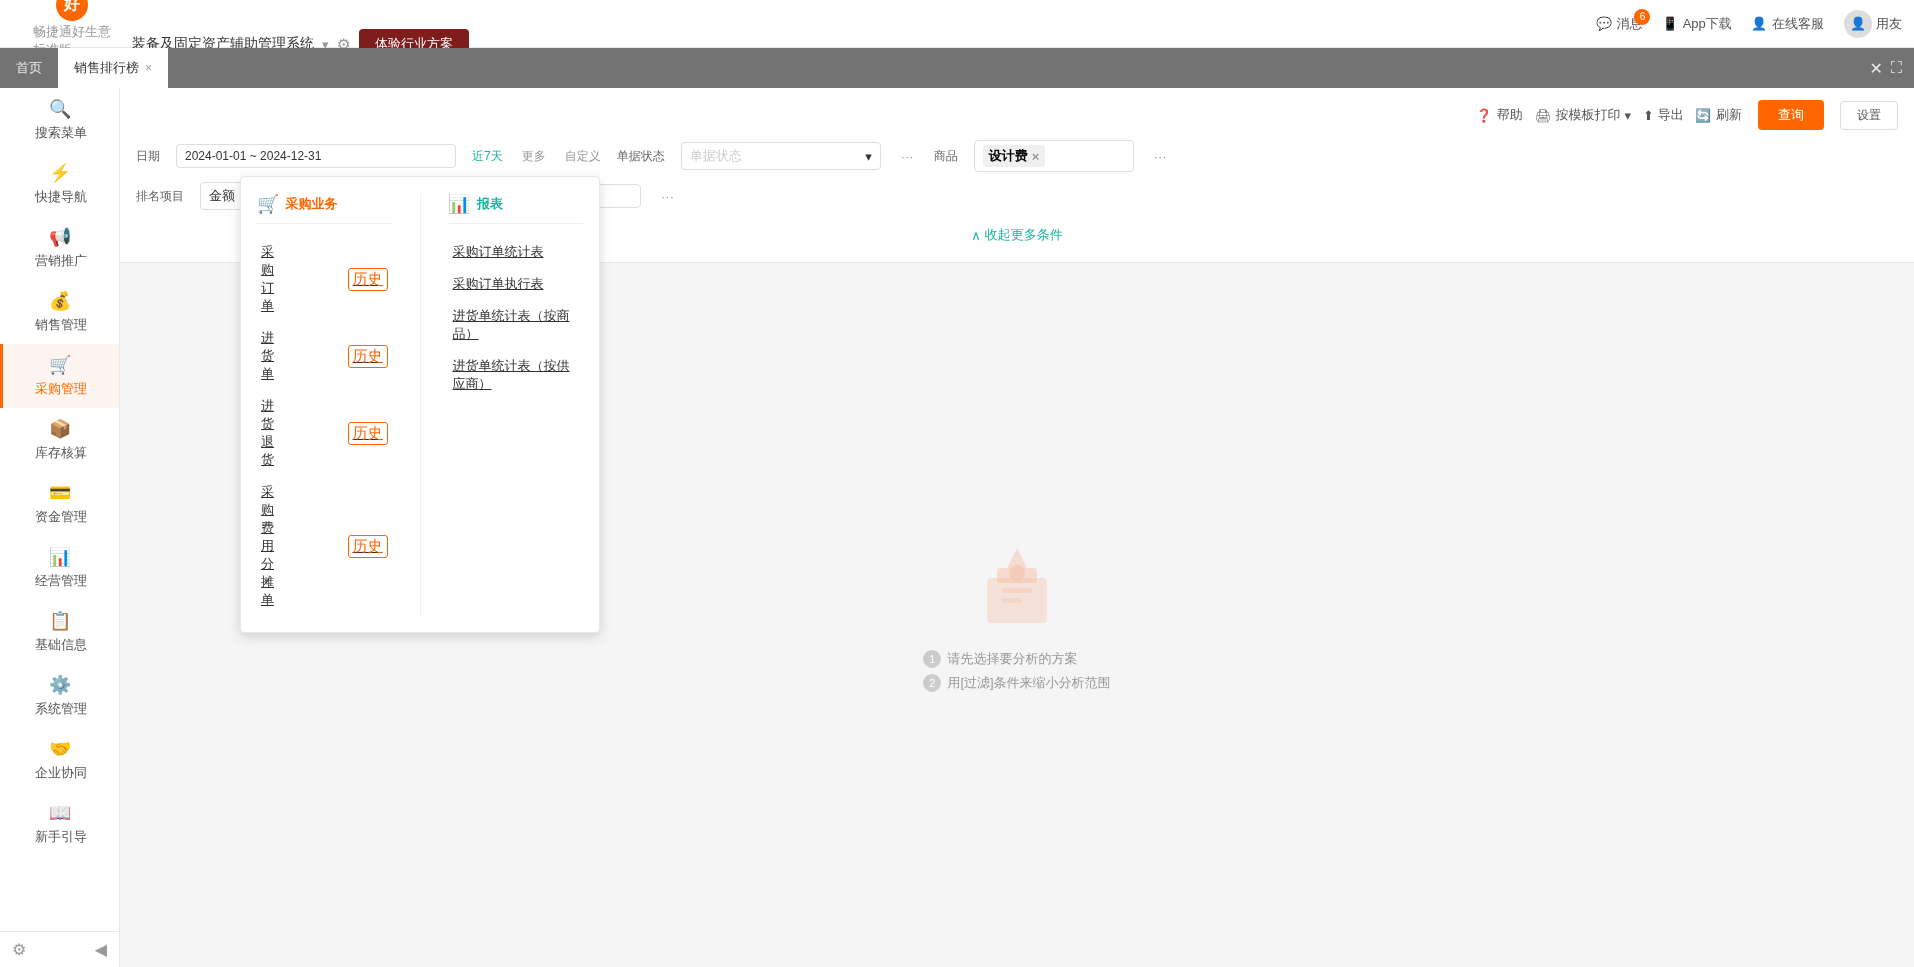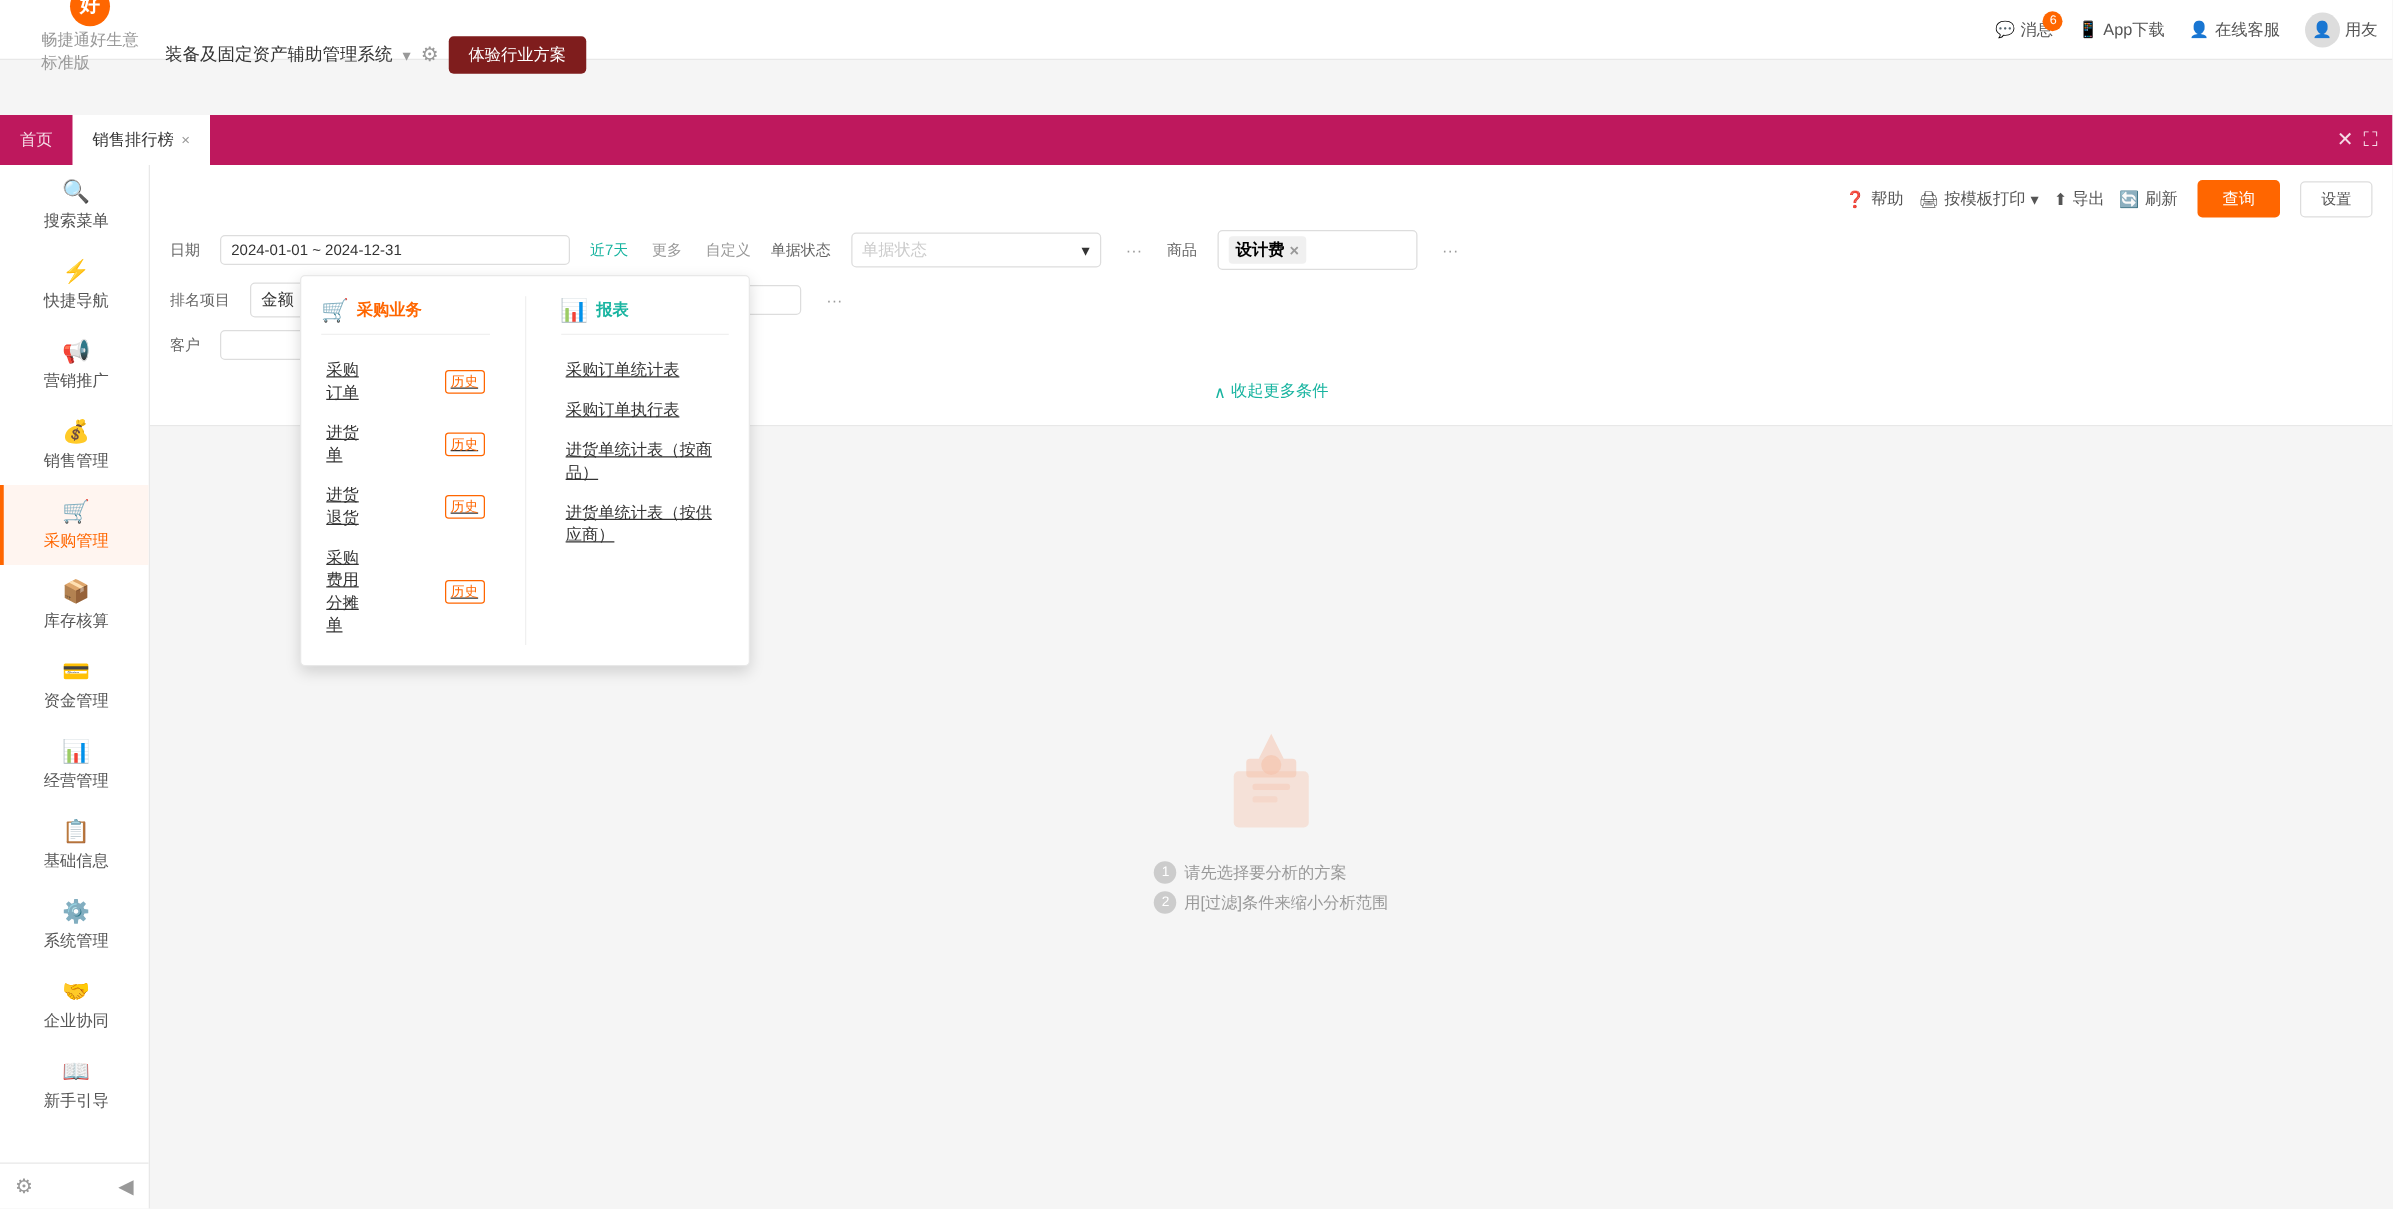--- a/index.html
+++ b/index.html
@@ -89,26 +89,25 @@
       background: #ddd;
       display: flex;
       align-items: center;
       justify-content: center;
       color: #666;
     }
 
     
     .tab-bar {
       height: 40px;
-      background: #be185d;
+      background: #737373;
       display: flex;
       align-items: center;
       padding: 0 0;
       flex-shrink: 0;
-      margin-top: 44px;
     }
     .tab-item {
       height: 40px;
       display: flex;
       align-items: center;
       padding: 0 16px;
       cursor: pointer;
       color: rgba(255,255,255,0.85);
       font-size: 13px;
       position: relative;
@@ -342,21 +341,21 @@
       display: flex;
       align-items: center;
       padding: 7px 4px;
       cursor: pointer;
       color: #333;
       font-size: 13px;
       gap: 24px;
       text-decoration: underline;
     }
     .history-badge {
-      font-size: 11px;
+      font-size: 15px;
       color: #f60;
       border: 1px solid #f60;
       border-radius: 3px;
       padding: 1px 4px;
       white-space: nowrap;
       margin-left: 40px;
     }
     .divider-v {
       width: 1px;
       background: #f0f0f0;
@@ -536,27 +535,20 @@
           <span>▾</span>
         </div>
 
         <span class="filter-label">业务员</span>
         <div class="filter-control" style="min-width:160px;">
           <input type="text" style="color: rgb(204, 204, 204);">
         </div>
         <span class="filter-dots">···</span>
       </div>
 
-      <div class="filter-row">
-        <span class="filter-label">客户</span>
-        <div class="filter-control" style="min-width:200px;">
-          <input type="text" style="">
-        </div>
-        <span class="filter-dots">···</span>
-      </div>
 
       <div class="collapse-btn">
         <span>∧</span>
         <span>收起更多条件</span>
       </div>
     </div>
 
     <div class="empty-state">
       <svg class="empty-illustration" viewBox="0 0 100 100">
         <rect x="20" y="40" width="60" height="45" rx="4" fill="#f5a07a" opacity="0.4"></rect>

